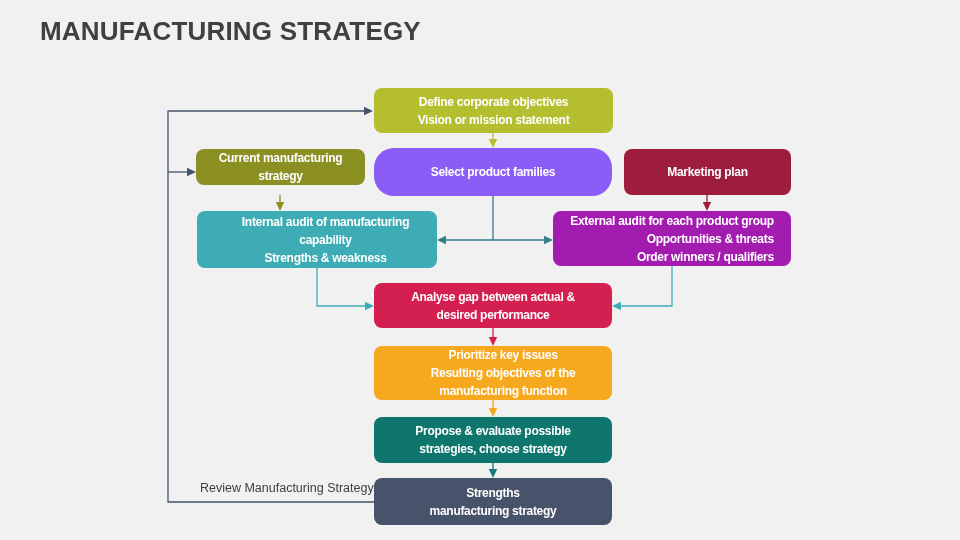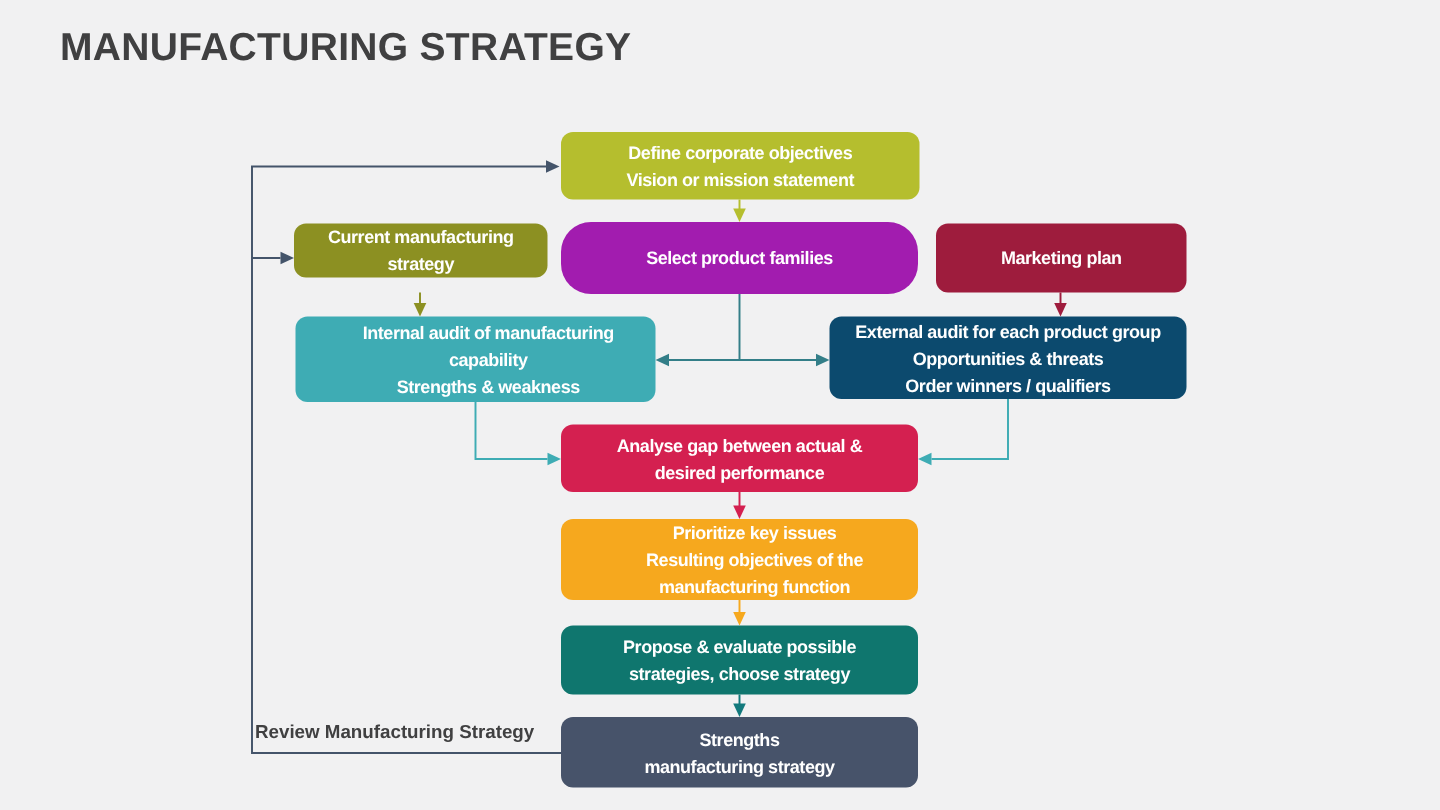--- a/index.html
+++ b/index.html
@@ -13,21 +13,21 @@
   .b-define    {left:374px;top:88px; width:239px;height:45px;}
   .b-current   {left:196px;top:149px;width:169px;height:36px;}
   .b-select    {left:374px;top:148px;width:238px;height:48px;}
   .b-marketing {left:624px;top:149px;width:167px;height:46px;}
   .b-internal  {left:197px;top:211px;width:240px;height:57px;}
   .b-external  {left:553px;top:211px;width:238px;height:55px;}
   .b-analyse   {left:374px;top:283px;width:238px;height:45px;}
   .b-prioritize{left:374px;top:346px;width:238px;height:54px;}
   .b-propose   {left:374px;top:417px;width:238px;height:46px;}
   .b-implement {left:374px;top:478px;width:238px;height:47px;}
-  .review-label{position:absolute;left:170px;top:481px;font-size:12.5px;font-weight:bold;}
+  .review-label{position:absolute;left:200px;top:481px;font-size:12.5px;font-weight:normal;}
 </style>
 </head>
 <body>
 
 <div class="slide" style="background: rgb(241, 241, 242);">
 
   <h1 class="title" style="color: rgb(64, 64, 65);">MANUFACTURING STRATEGY</h1>
 
   <svg class="connectors" width="960" height="540" viewBox="0 0 960 540" fill="none">
 
@@ -84,29 +84,29 @@
       <polygon points="488.8,469 497.2,469 493,478" fill="#12797c"></polygon>
     </g>
   </svg>
 
   <div class="box b-define" style="background: rgb(181, 190, 46);">Define corporate objectives
 Vision or mission statement</div>
 
   <div class="box b-current" style="background: rgb(140, 144, 34);">Current manufacturing
 strategy</div>
 
-  <div class="box b-select" style="background: #a21caf; border-radius: 20px;">Select product families</div>
+  <div class="box b-select" style="background: #8b5cf6; border-radius: 20px;">Select product families</div>
 
   <div class="box b-marketing" style="background: rgb(158, 28, 61);">Marketing plan</div>
 
   <div class="box b-internal" style="background: rgb(62, 172, 180); padding-left: 21px;">Internal audit of manufacturing
 capability
 Strengths &amp; weakness</div>
 
-  <div class="box b-external" style="background: #0c4a6e;">External audit for each product group
+  <div class="box b-external" style="background: #a21caf; text-align: right;">External audit for each product group
 Opportunities &amp; threats
 Order winners / qualifiers</div>
 
   <div class="box b-analyse" style="background: rgb(212, 32, 80);">Analyse gap between actual &amp;
 desired performance</div>
 
   <div class="box b-prioritize" style="background: rgb(246, 168, 30); padding-left: 24px;">Prioritize key issues
 Resulting objectives of the
 manufacturing function</div>
 

